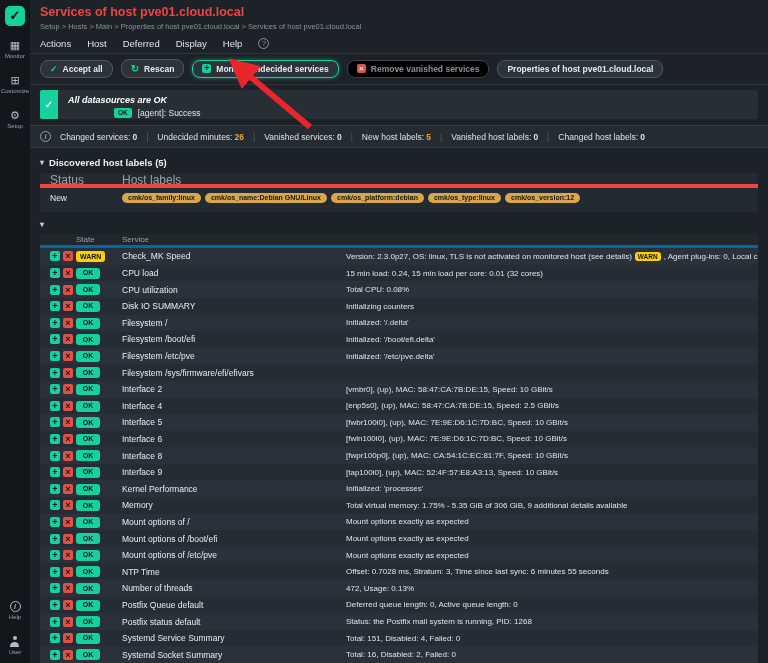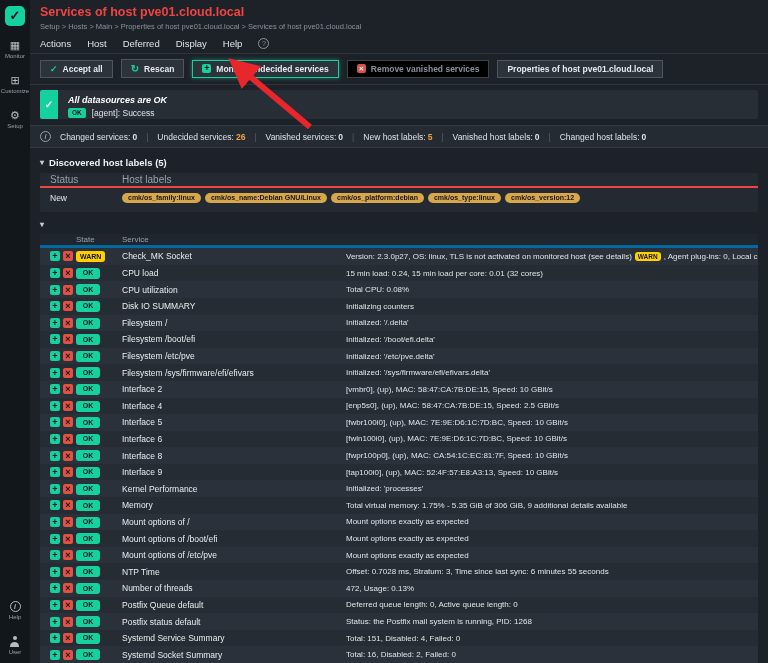--- a/index.html
+++ b/index.html
@@ -33,41 +33,41 @@
 
   .menu-bar { display:flex; align-items:center; gap:16px; padding:5px 10px 4px;
     border-bottom:1px solid #2e353d; font-size:9.5px; color:#dde3e8; }
   .menu-item { cursor:pointer; }
   .circle-btn { width:11px; height:11px; border-radius:50%; border:1px solid #8b939b;
     color:#8b939b; font-size:7px; line-height:9px; text-align:center; cursor:pointer; }
 
   .toolbar { display:flex; align-items:center; gap:8px; padding:5px 10px 6px;
     border-bottom:1px solid #2e353d; }
   .tb-btn { display:inline-flex; align-items:center; gap:5px; background:#2c333b;
-    border:1px solid #4d565f; border-radius:0; padding:3px 9px; font-size:8.5px;
+    border:1px solid #4d565f; border-radius:8px; padding:3px 9px; font-size:8.5px;
     color:#e6eaee; font-weight:bold; font-family:"Liberation Sans", sans-serif; cursor:pointer; }
   .tb-btn.highlighted { border-color:#15d1a0; box-shadow:0 0 4px rgba(21,209,160,.55); }
   .tb-btn.disabled { color:#8a9199; background:#000000; border-color:#3a424a; }
   .tb-icon { display:inline-block; }
   .icon-check::before { content:'✓'; color:#15d1a0; font-weight:bold; font-size:9px; }
   .icon-refresh::before { content:'↻'; color:#15d1a0; font-weight:bold; font-size:10px; }
   .icon-plus { width:9px; height:9px; background:#15d1a0; border-radius:2px; color:#10151a;
     font-size:9px; line-height:9px; text-align:center; font-weight:bold; }
   .icon-plus::before { content:'+'; }
   .icon-remove { width:9px; height:9px; background:#d9534f; border-radius:2px; color:#ffffff;
     font-size:8px; line-height:9px; text-align:center; font-weight:bold; }
   .icon-remove::before { content:'×'; }
 
   
   .ds-box { display:flex; margin:5px 10px 0; background:#272e36; border-radius:2px; overflow:hidden; }
   .ds-strip { width:18px; background:#15d1a0; display:flex; align-items:center; justify-content:center;
     color:#ffffff; font-weight:bold; font-size:10px; flex-shrink:0; }
   .ds-content { padding:5px 10px 6px; }
   .ds-title { font-size:9px; font-weight:bold; color:#ffffff; margin-bottom:2px;font-style:italic; }
-  .ds-row { display:flex; align-items:center; gap:6px; margin-top:3px; font-size:8.5px; color:#dfe4e9; }
+  .ds-row { display:flex; align-items:center; gap:6px; margin-top:3px; font-size:8.5px; color:#dfe4e9;margin-left:46px; }
   .chip-ok { background:#15d1a0; color:#10151a; font-size:6.5px; font-weight:bold;
     padding:1px 4px; border-radius:2px; line-height:8px; }
 
   
   .stats-bar { display:flex; align-items:center; gap:9px; margin-top:6px; padding:5px 10px;
     background:#242b32; border-top:1px solid #333b44; border-bottom:1px solid #333b44; font-size:8.5px; }
   .info-badge { width:11px; height:11px; border-radius:50%; border:1px solid #9aa2aa; color:#9aa2aa;
     font-size:7px; line-height:9px; text-align:center; font-style:italic; font-weight:bold; flex-shrink:0; }
   .stat-item { white-space:nowrap; color:#dde3e8; }
   .stat-value { margin-left:2px; font-weight:bold; }
@@ -75,21 +75,21 @@
   .stat-sep { color:#545d66; }
 
   
   .section { margin:9px 10px 0; }
   .section-header { display:flex; align-items:center; gap:5px; font-size:9.5px;
     font-weight:bold; color:#eef1f4; cursor:pointer; }
   .chevron { color:#c6cdd3; font-size:8px; line-height:8px; }
 
   .lbl-table { margin-top:5px; background:#232a31; border-radius:2px; padding:0 0 5px; }
   .lbl-head, .lbl-row { display:grid; grid-template-columns:72px 1fr; align-items:center; padding-left:10px; }
-  .lbl-head { color:#99a1a9; font-size:10px; height:15px; border-bottom:2px solid #ef4444; }
+  .lbl-head { color:#99a1a9; font-size:12px; height:15px; border-bottom:4px solid #ef4444; }
   .lbl-row { height:19px; font-size:8.5px; color:#e6eaee; }
   .chips { display:flex; gap:4px; }
   .label-chip { background:#d9a64a; color:#15181c; font-size:7px; font-weight:bold;
     padding:1.5px 6px; border-radius:7px; white-space:nowrap; cursor:pointer; }
 
   .svc-table { margin-top:5px; background:#20262d; }
   .svc-head, .svc-row { display:grid; grid-template-columns:36px 46px 224px 1fr; align-items:center; }
   .svc-head { height:14px; color:#99a1a9; font-size:8px; border-bottom:3px solid #0369a1; }
   .svc-row { height:16.6px; font-size:8.5px; }
   .svc-row:nth-child(odd) { background:#2a313a; }
@@ -190,21 +190,21 @@
             </div>
           </div>
       </div>
     </div>
 
     <div class="stats-bar">
       <span class="info-badge">i</span>
       <span style="display:flex;gap:9px;align-items:center;">
           <span class="stat-item"><span class="stat-label">Changed services:</span><span class="stat-value">0</span></span>
           <span class="stat-sep">|</span>
-          <span class="stat-item"><span class="stat-label">Undecided services:</span><span class="stat-value hl">26</span></span>
+          <span class="stat-item"><span class="stat-label">Undecided minutes:</span><span class="stat-value hl">26</span></span>
           <span class="stat-sep">|</span>
           <span class="stat-item"><span class="stat-label">Vanished services:</span><span class="stat-value">0</span></span>
           <span class="stat-sep">|</span>
           <span class="stat-item"><span class="stat-label">New host labels:</span><span class="stat-value hl">5</span></span>
           <span class="stat-sep">|</span>
           <span class="stat-item"><span class="stat-label">Vanished host labels:</span><span class="stat-value">0</span></span>
           <span class="stat-sep">|</span>
           <span class="stat-item"><span class="stat-label">Changed host labels:</span><span class="stat-value">0</span></span>
         </span>
     </div>
@@ -242,21 +242,21 @@
           <span>State</span>
           <span>Service</span>
         </div>
         <div>
             <div class="svc-row">
               <div class="cell icons">
                 <span class="btn-plus">+</span>
                 <span class="btn-x">×</span>
               </div>
               <div class="cell state"><span class="state-chip warn">WARN</span></div>
-              <div class="cell svc">Check_MK Socket</div>
+              <div class="cell svc">Check_MK Speed</div>
               <div class="cell summary">Version: 2.3.0p27, OS: linux, TLS is not activated on monitored host (see details)<span class="state-chip warn inline">WARN</span>, Agent plug-ins: 0, Local checks: 0</div>
             </div>
             <div class="svc-row">
               <div class="cell icons">
                 <span class="btn-plus">+</span>
                 <span class="btn-x">×</span>
               </div>
               <div class="cell state"><span class="state-chip ok">OK</span></div>
               <div class="cell svc">CPU load</div>
               <div class="cell summary">15 min load: 0.24, 15 min load per core: 0.01 (32 cores)</div>
@@ -306,21 +306,20 @@
               <div class="cell svc">Filesystem /etc/pve</div>
               <div class="cell summary">Initialized: '/etc/pve.delta'</div>
             </div>
             <div class="svc-row">
               <div class="cell icons">
                 <span class="btn-plus">+</span>
                 <span class="btn-x">×</span>
               </div>
               <div class="cell state"><span class="state-chip ok">OK</span></div>
               <div class="cell svc">Filesystem /sys/firmware/efi/efivars</div>
-              <div class="cell summary">Initialized: '/sys/firmware/efi/efivars.delta'</div>
             </div>
             <div class="svc-row">
               <div class="cell icons">
                 <span class="btn-plus">+</span>
                 <span class="btn-x">×</span>
               </div>
               <div class="cell state"><span class="state-chip ok">OK</span></div>
               <div class="cell svc">Interface 2</div>
               <div class="cell summary">[vmbr0], (up), MAC: 58:47:CA:7B:DE:15, Speed: 10 GBit/s</div>
             </div>

